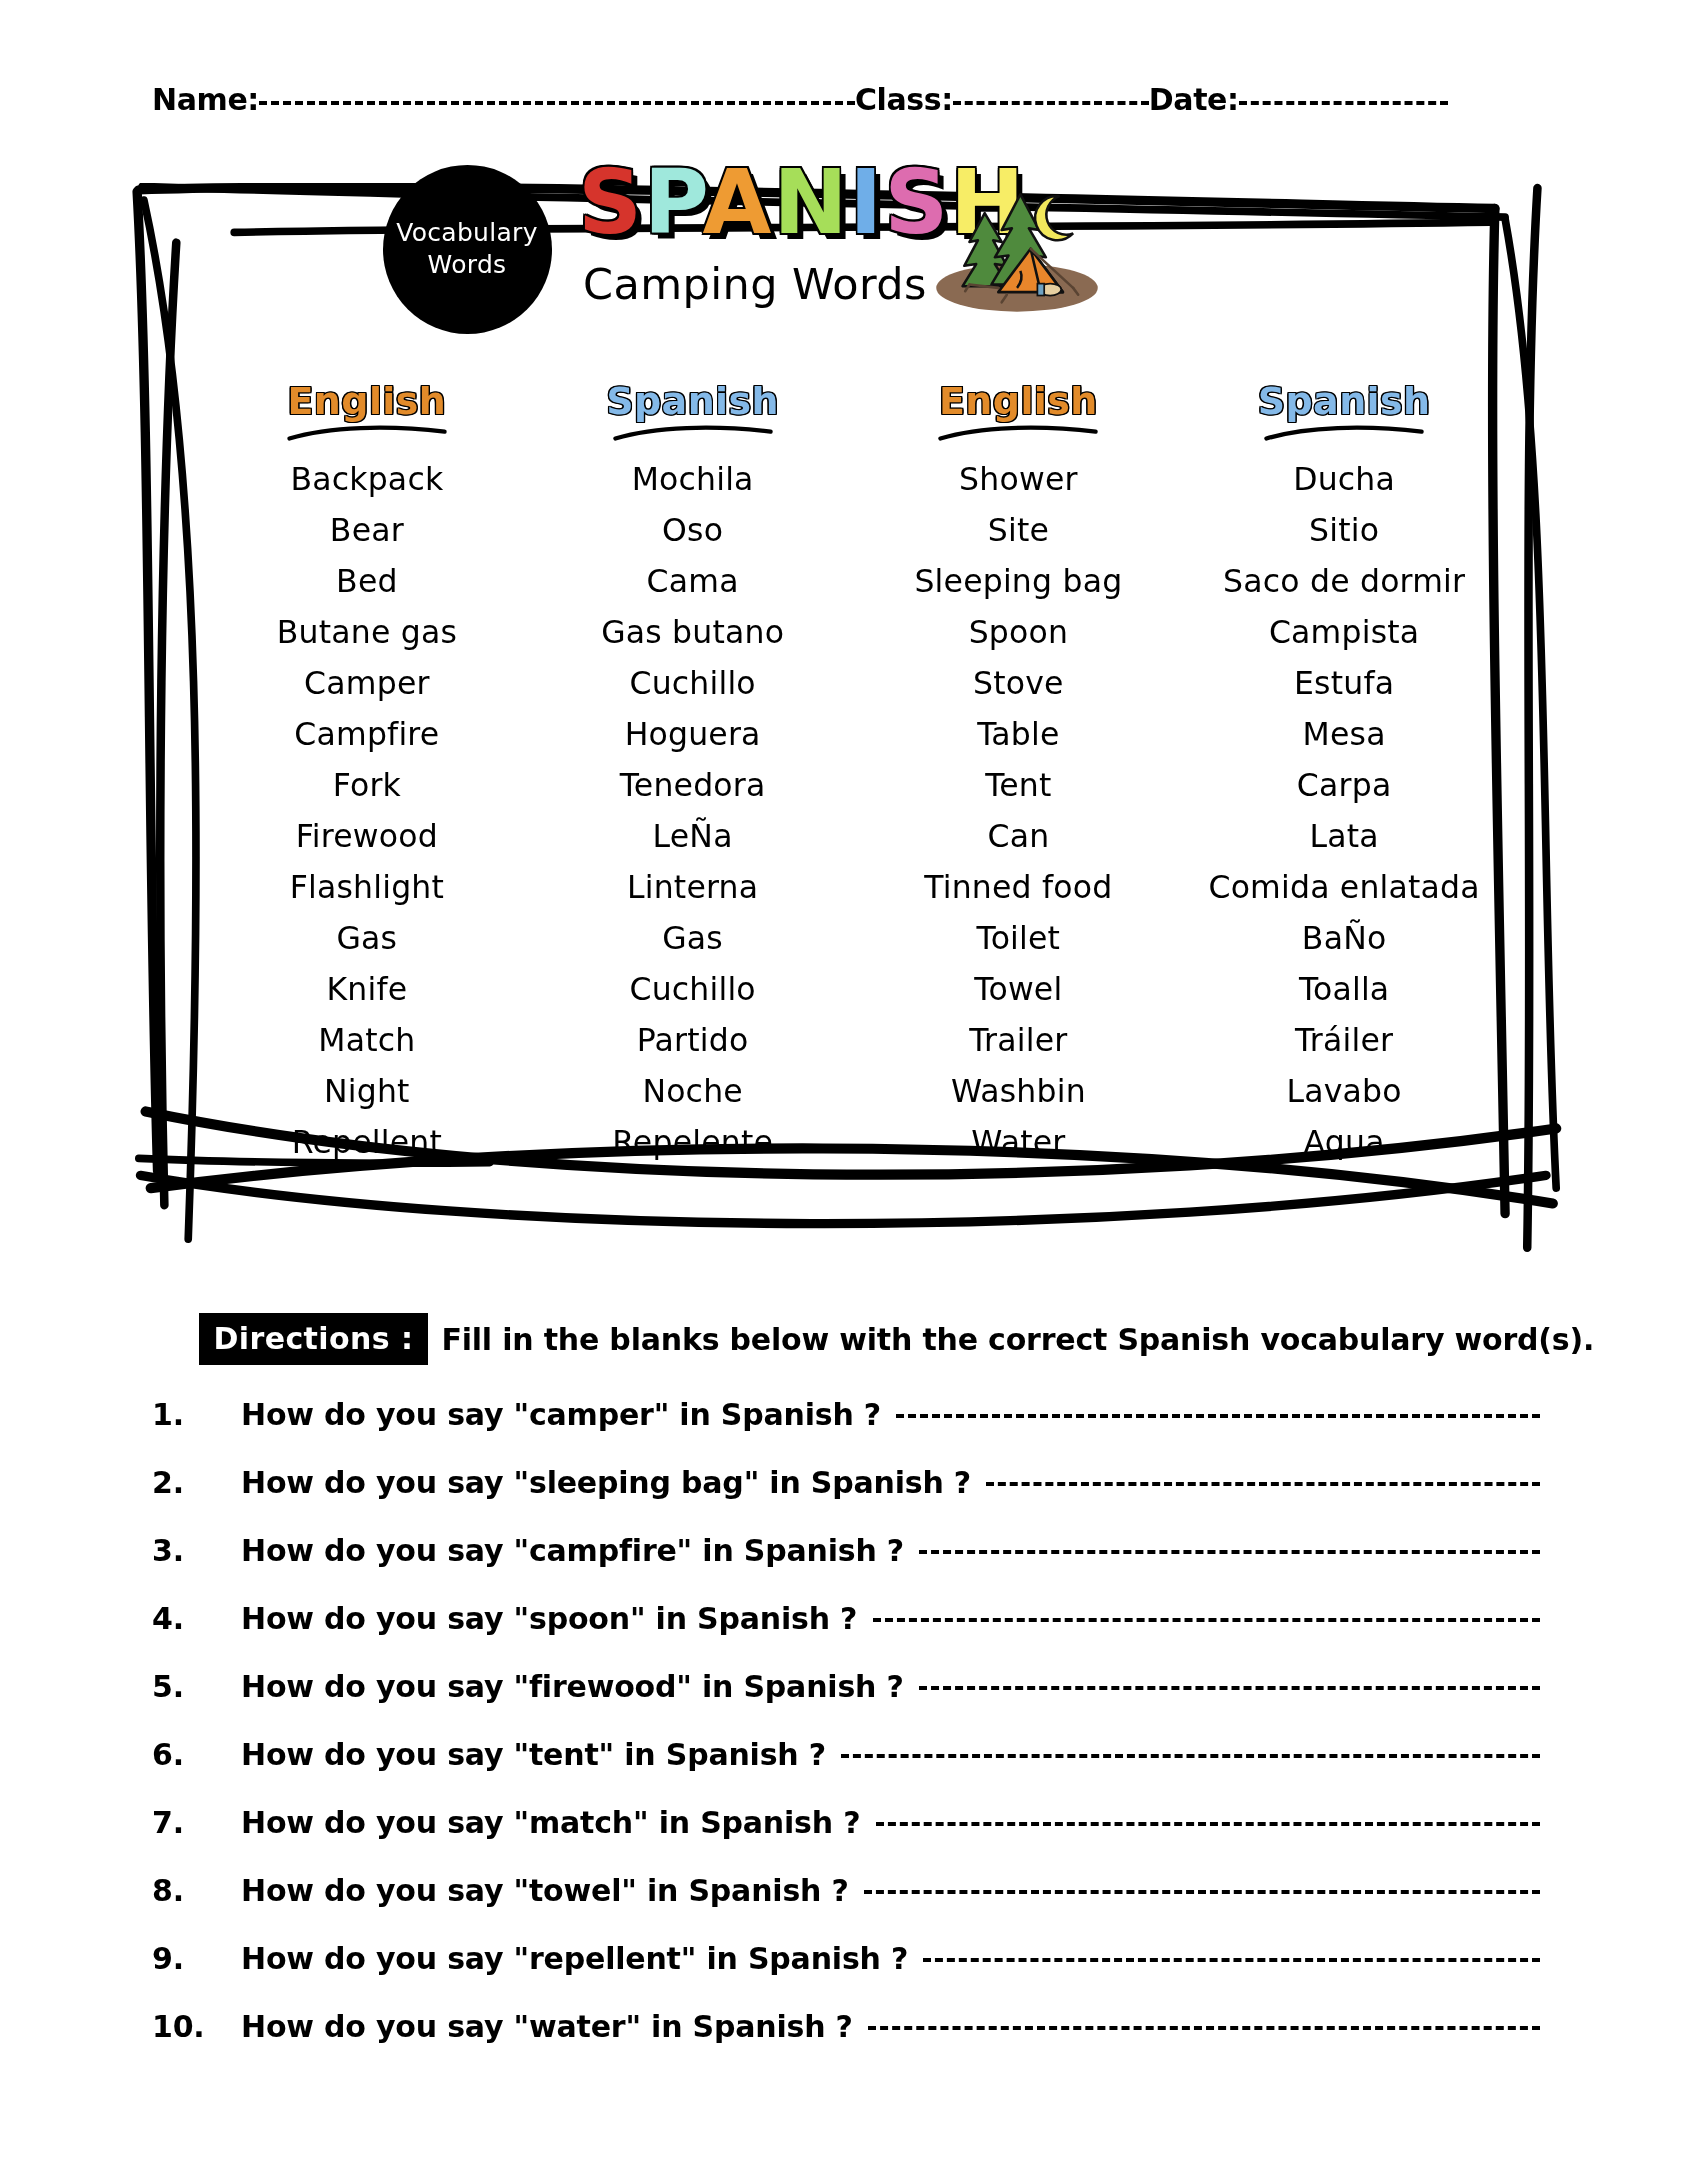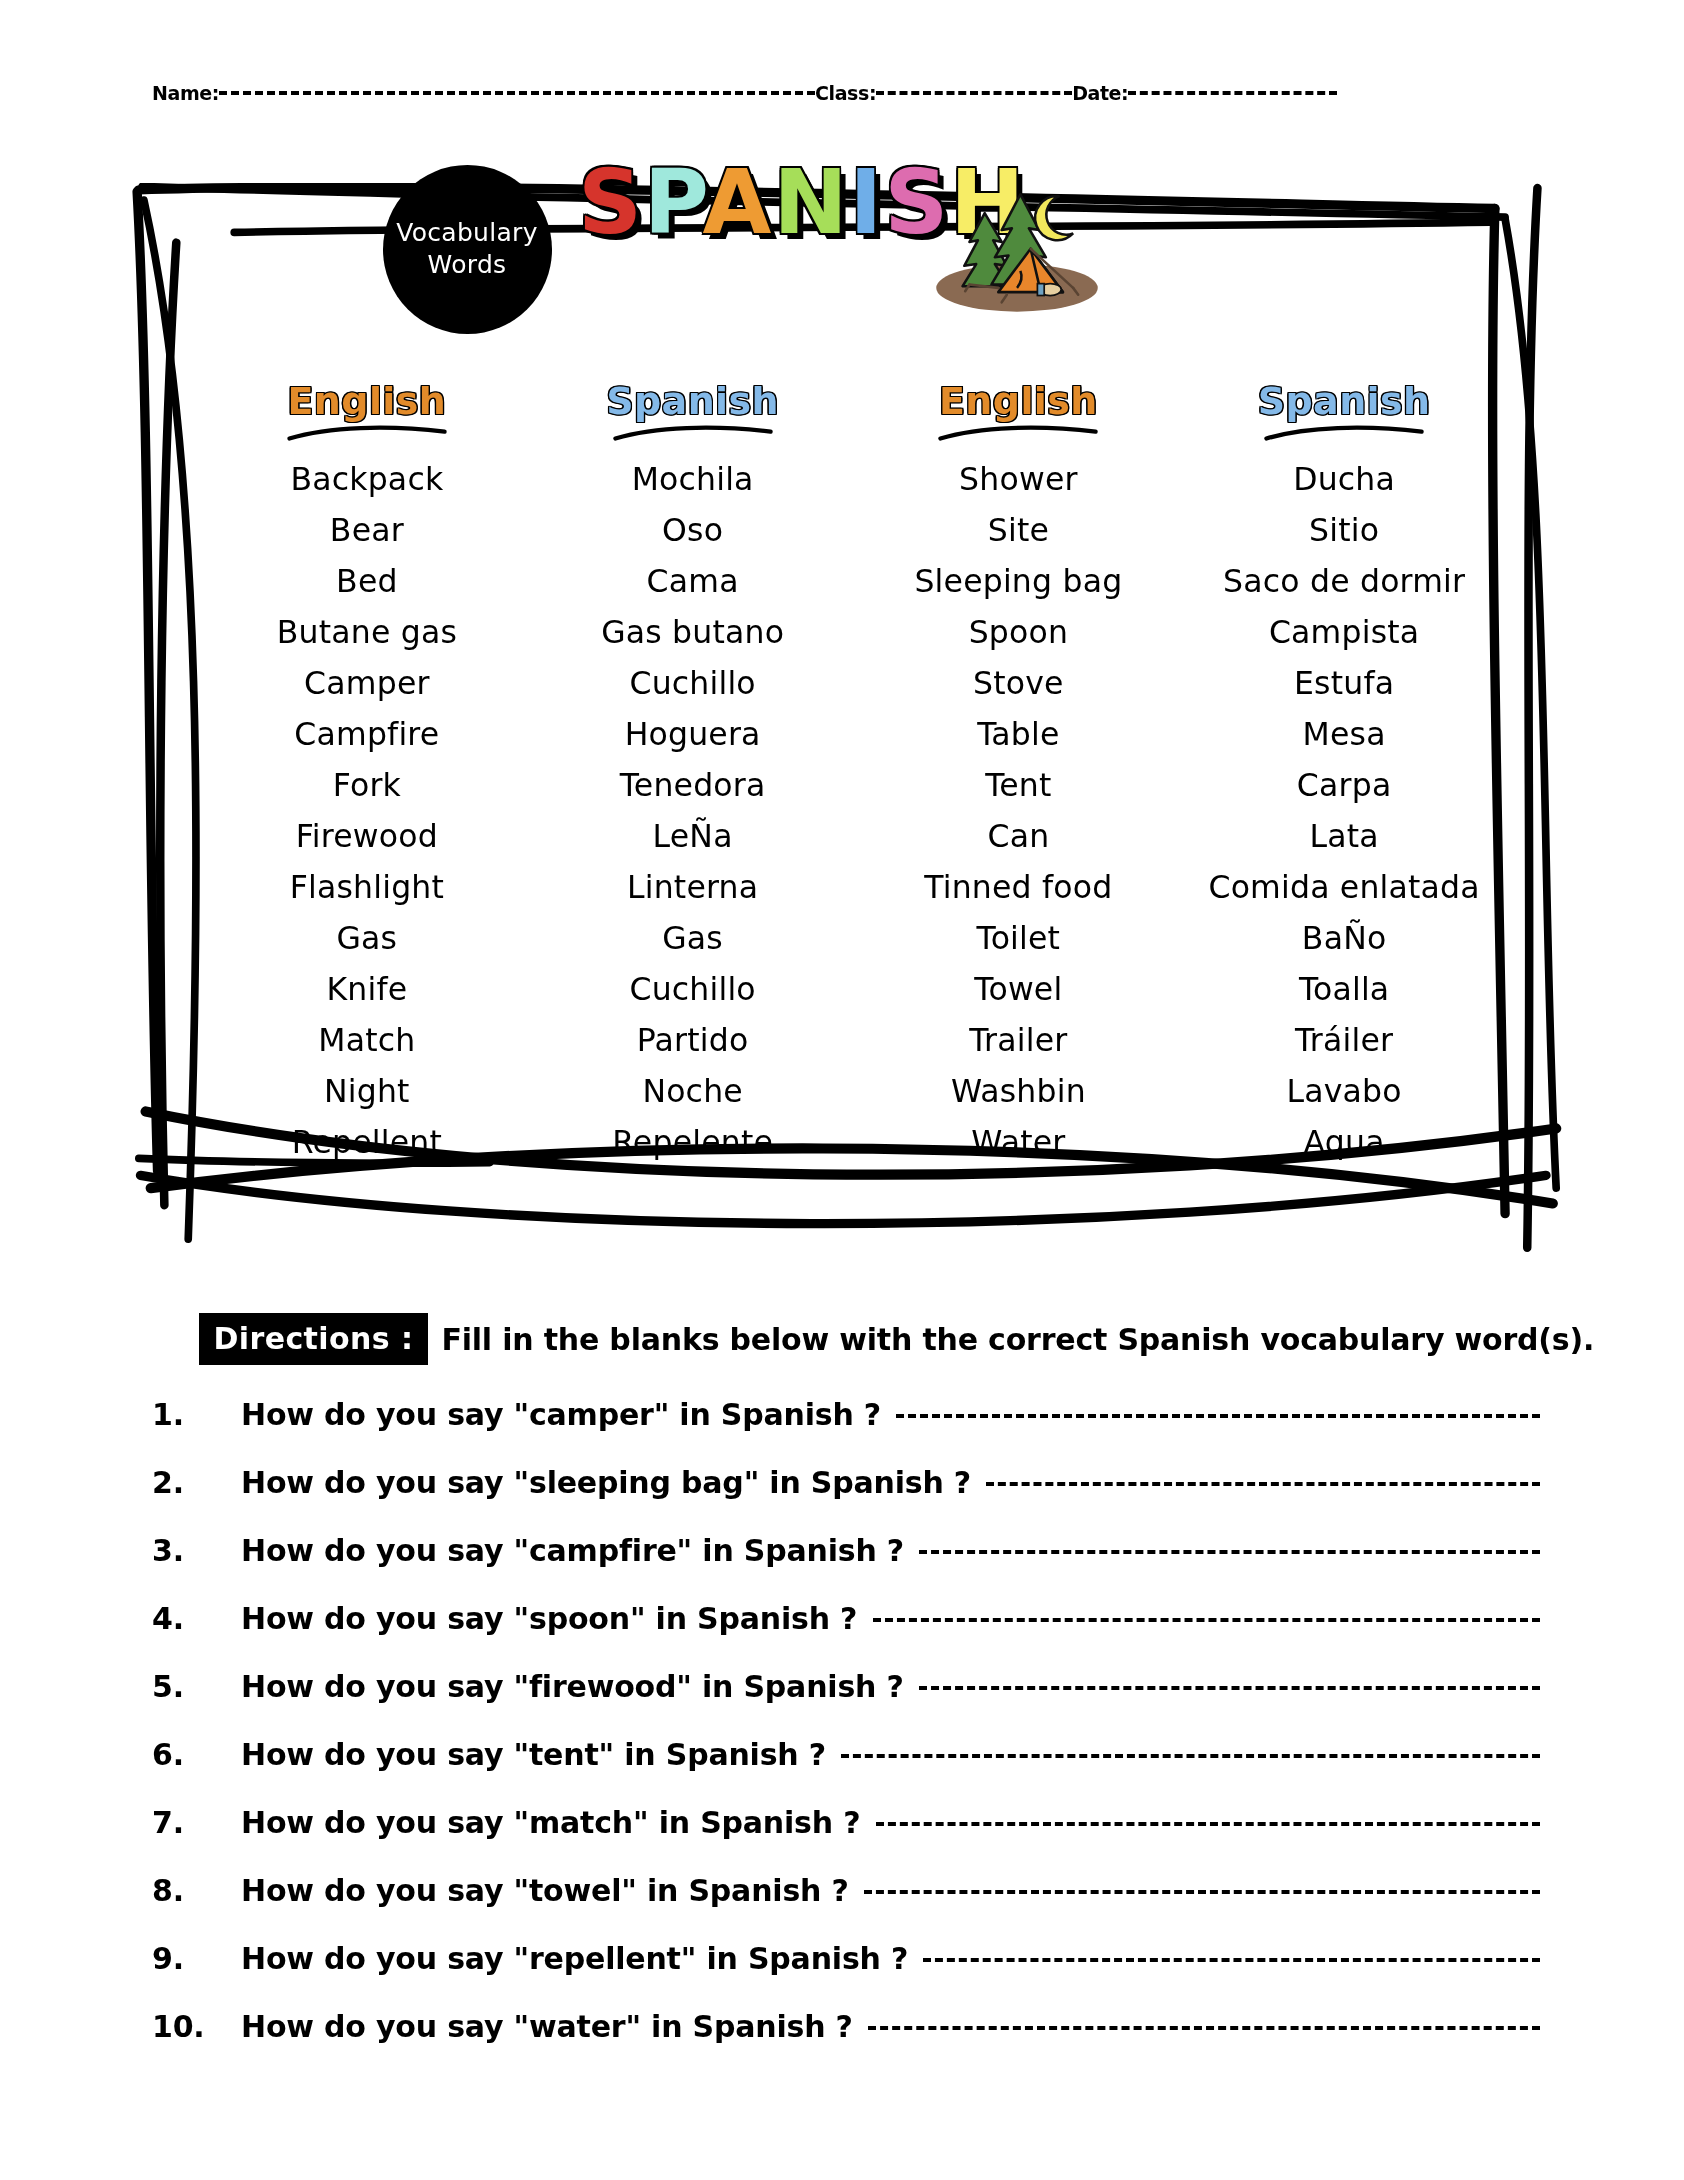--- a/index.html
+++ b/index.html
@@ -16,21 +16,21 @@
     position: relative;
     overflow: hidden;
   }
 
   
   .name-line {
     position: absolute;
     top: 82px;
     left: 152px;
     width: 1380px;
-    font-size: 19px;
+    font-size: 30px;
     font-weight: 700;
     letter-spacing: -0.4px;
     white-space: nowrap;
     display: flex;
     align-items: baseline;
   }
   .nl-label { font-weight: 700; }
   .nl-rule {
     display: inline-block;
     border-bottom: 4.3px dashed #000;
@@ -243,20 +243,21 @@
 
 <div class="title-block">
 
   <div class="vocab-badge">
     <span>Vocabulary</span>
     <span>Words</span>
   </div>
 
   <div class="spanish-word" id="spanish-word"><span style="color: rgb(214, 52, 44);">S</span><span style="color: rgb(159, 232, 220);">P</span><span style="color: rgb(238, 155, 51);">A</span><span style="color: rgb(166, 222, 89);">N</span><span style="color: rgb(111, 174, 232);">I</span><span style="color: rgb(221, 108, 175);">S</span><span style="color: rgb(247, 237, 102);">H</span></div>
 
+  <div class="camping-sub">Camping Words</div>
 
   <svg class="camp-art" viewBox="0 0 200 185">
     <ellipse cx="100" cy="150" rx="95" ry="28" fill="#8A6A52"></ellipse>
 
     <g stroke="#111" stroke-width="3" stroke-linejoin="round">
       <path fill="#4F8A3D" d="M62 62 L44 96 L54 94 L38 124 L52 122 L36 148 L90 148 L74 122 L88 124 L72 94 L82 96 Z"></path>
     </g>
 
     <g stroke="#111" stroke-width="3" stroke-linejoin="round">
       <path fill="#4F8A3D" d="M104 40 L82 82 L94 80 L74 114 L90 112 L70 146 L138 146 L118 112 L134 114 L114 80 L126 82 Z"></path>

